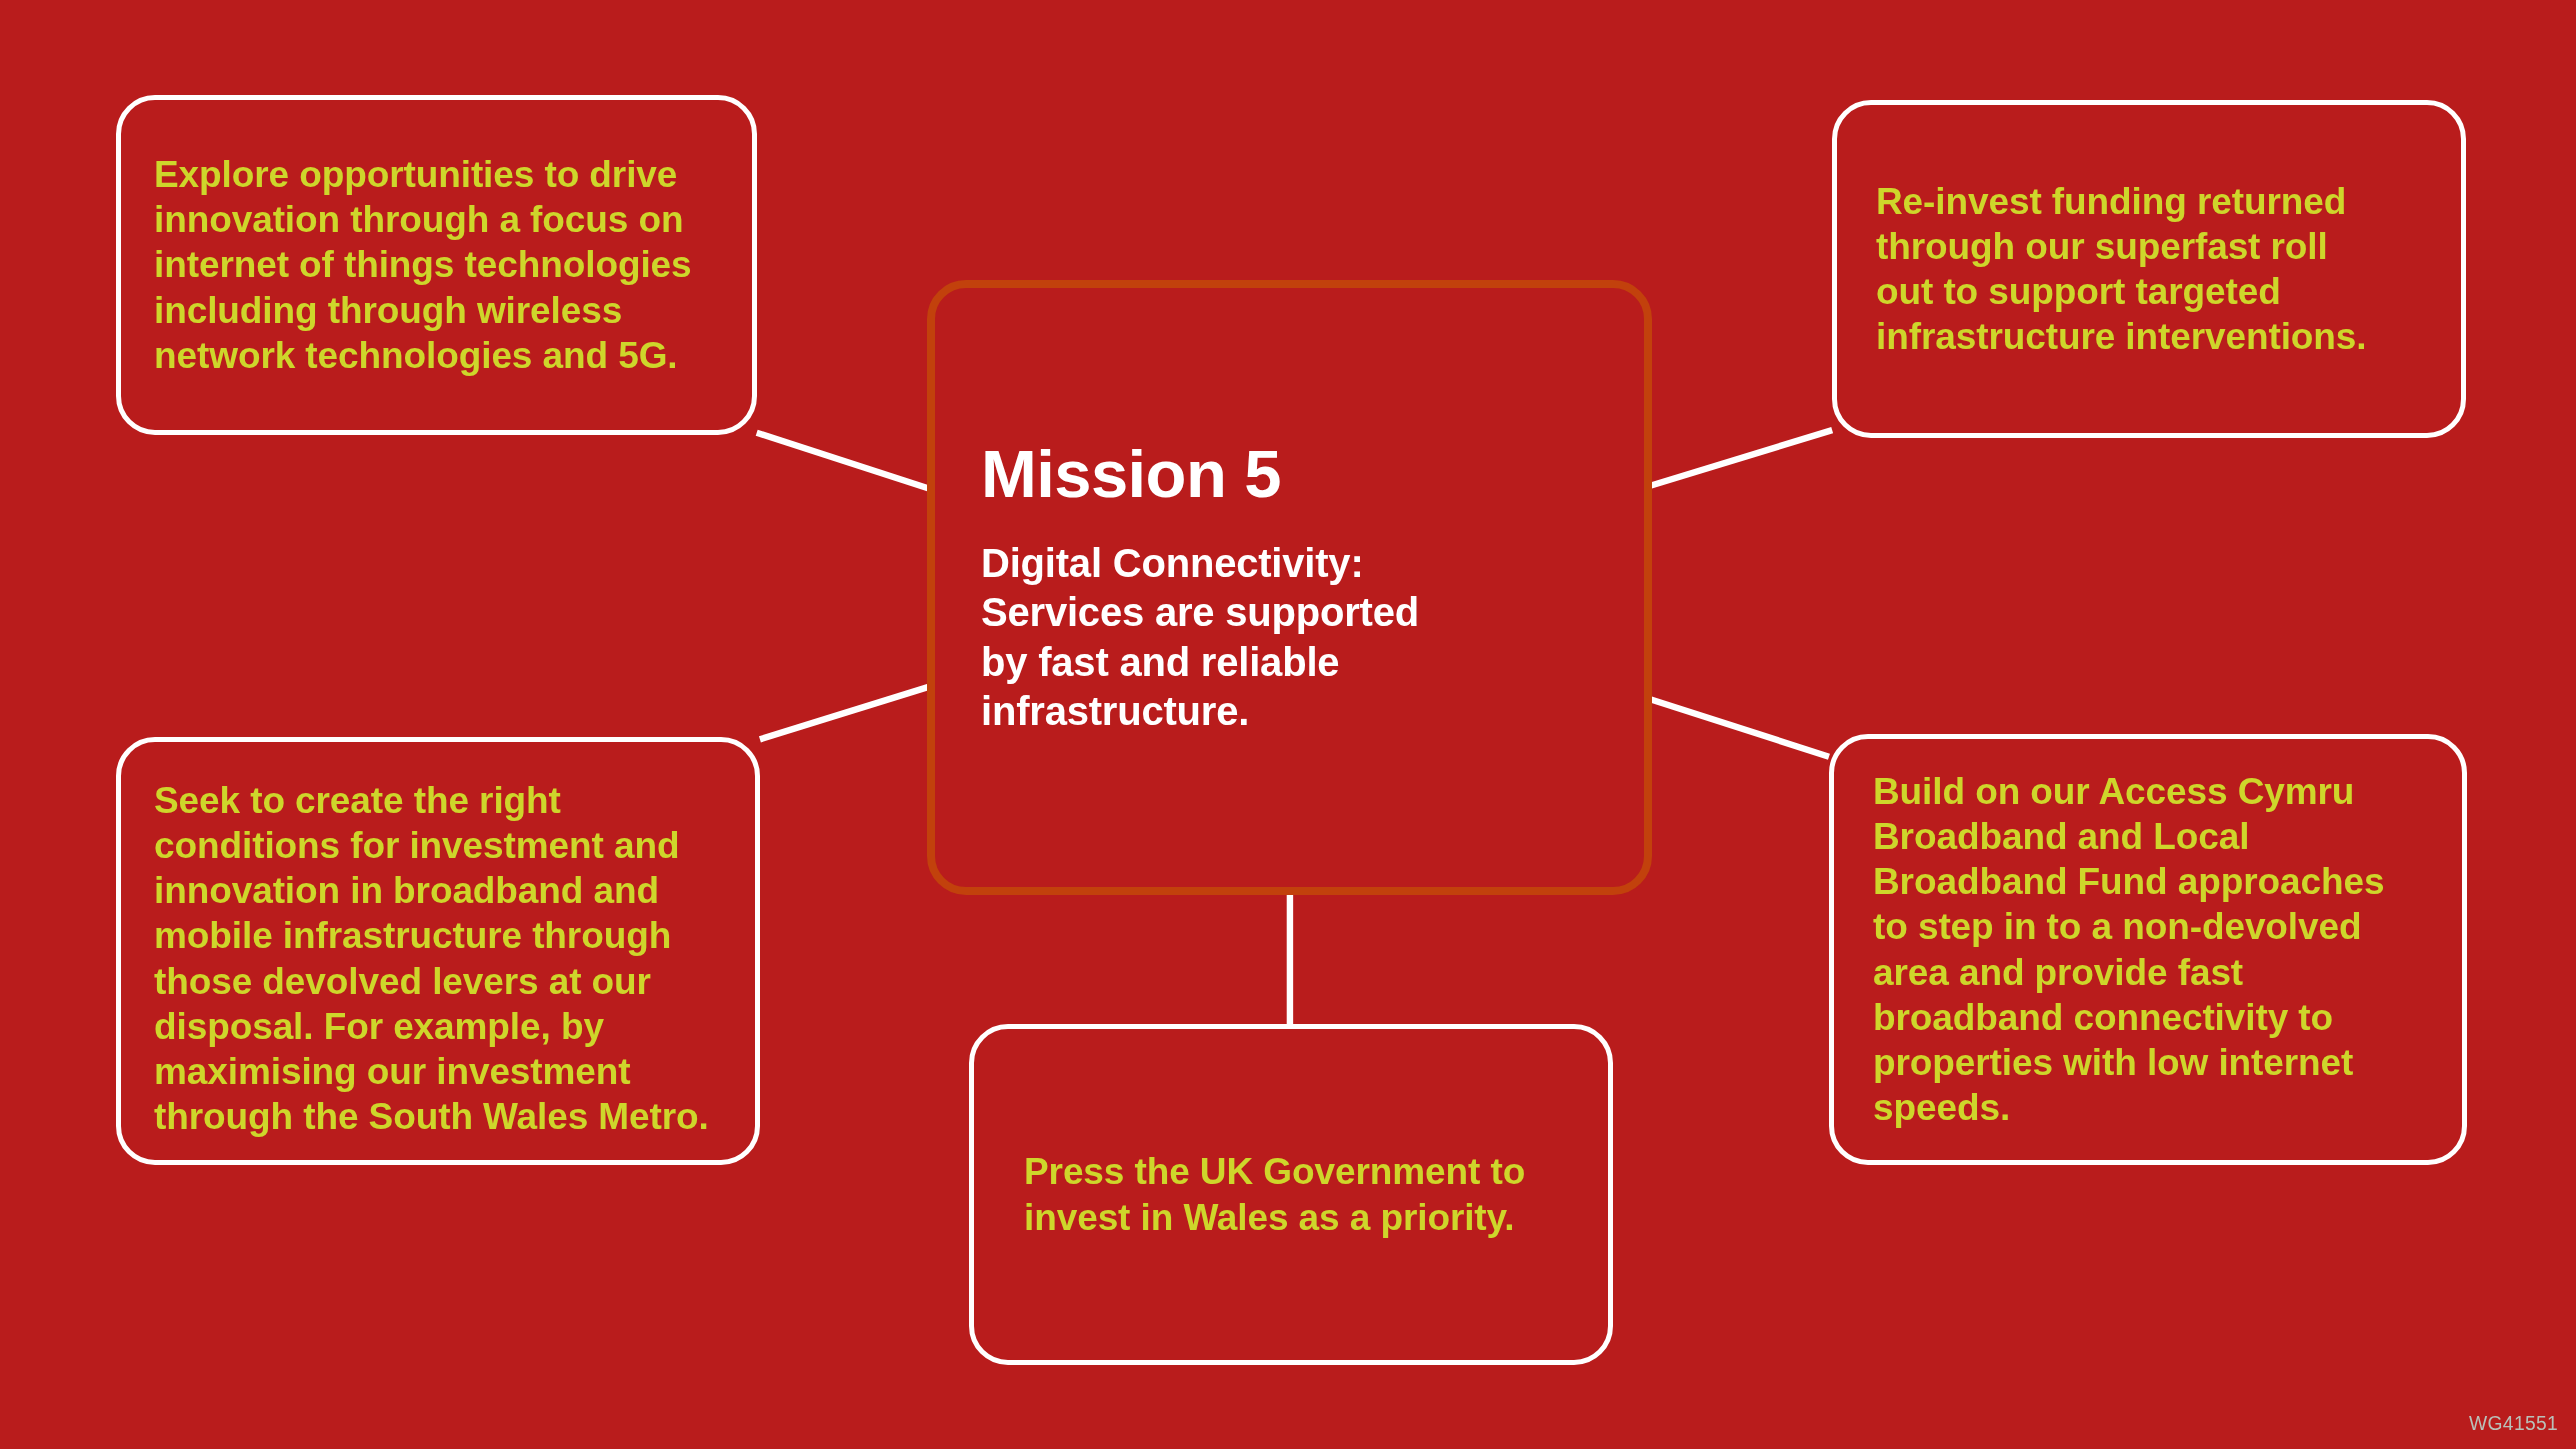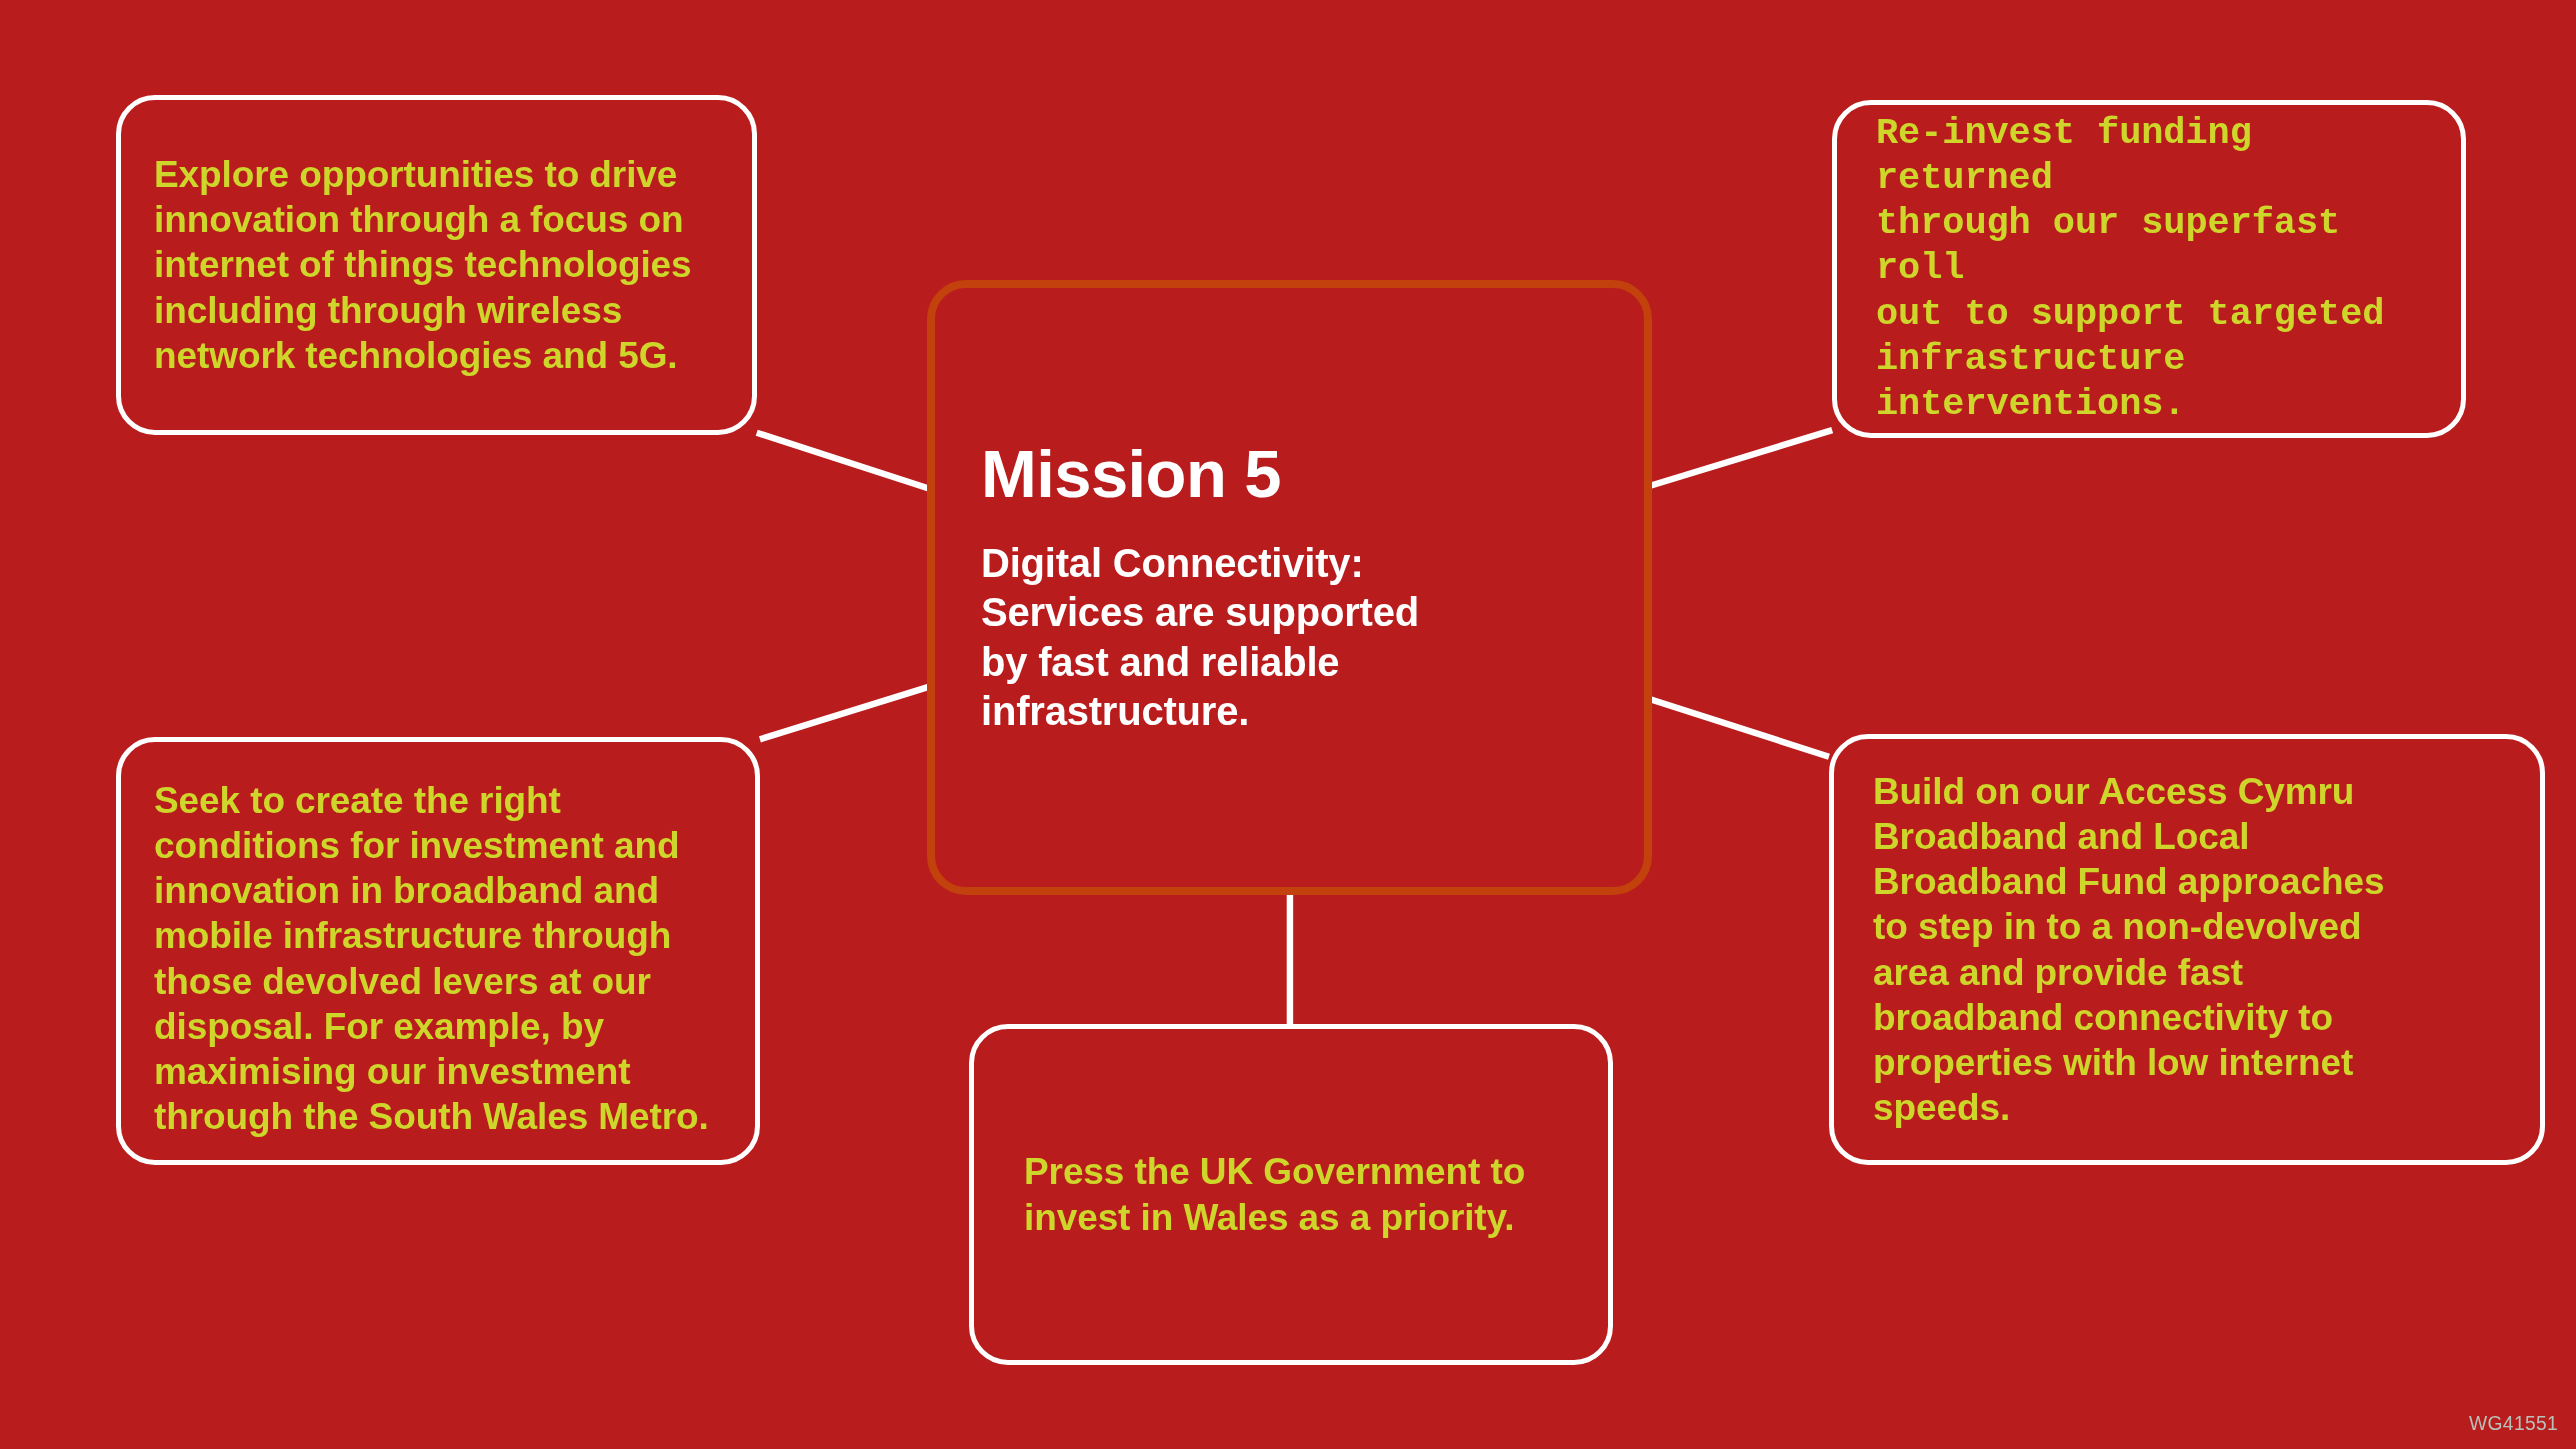--- a/index.html
+++ b/index.html
@@ -51,36 +51,35 @@
     width: 641px;
     height: 340px;
   }
   #node-tl .body { padding-left: 33px; padding-right: 26px; }
   
   #node-tr {
     left: 1832px;
     top: 100px;
     width: 634px;
     height: 338px;
-    font-family: Liberation Mono, monospace;
   }
   #node-tr .body { padding-left: 39px; padding-right: 26px; }
   
   #node-bl {
     left: 116px;
     top: 737px;
     width: 644px;
     height: 428px;
   }
   #node-bl .body { padding-left: 33px; padding-right: 26px; margin-top: 15px; }
   
   #node-br {
     left: 1829px;
     top: 734px;
-    width: 716px;
+    width: 638px;
     height: 431px;
   }
   #node-br .body { padding-left: 39px; padding-right: 26px; }
   
   #node-bc {
     left: 969px;
     top: 1024px;
     width: 644px;
     height: 341px;
   }

